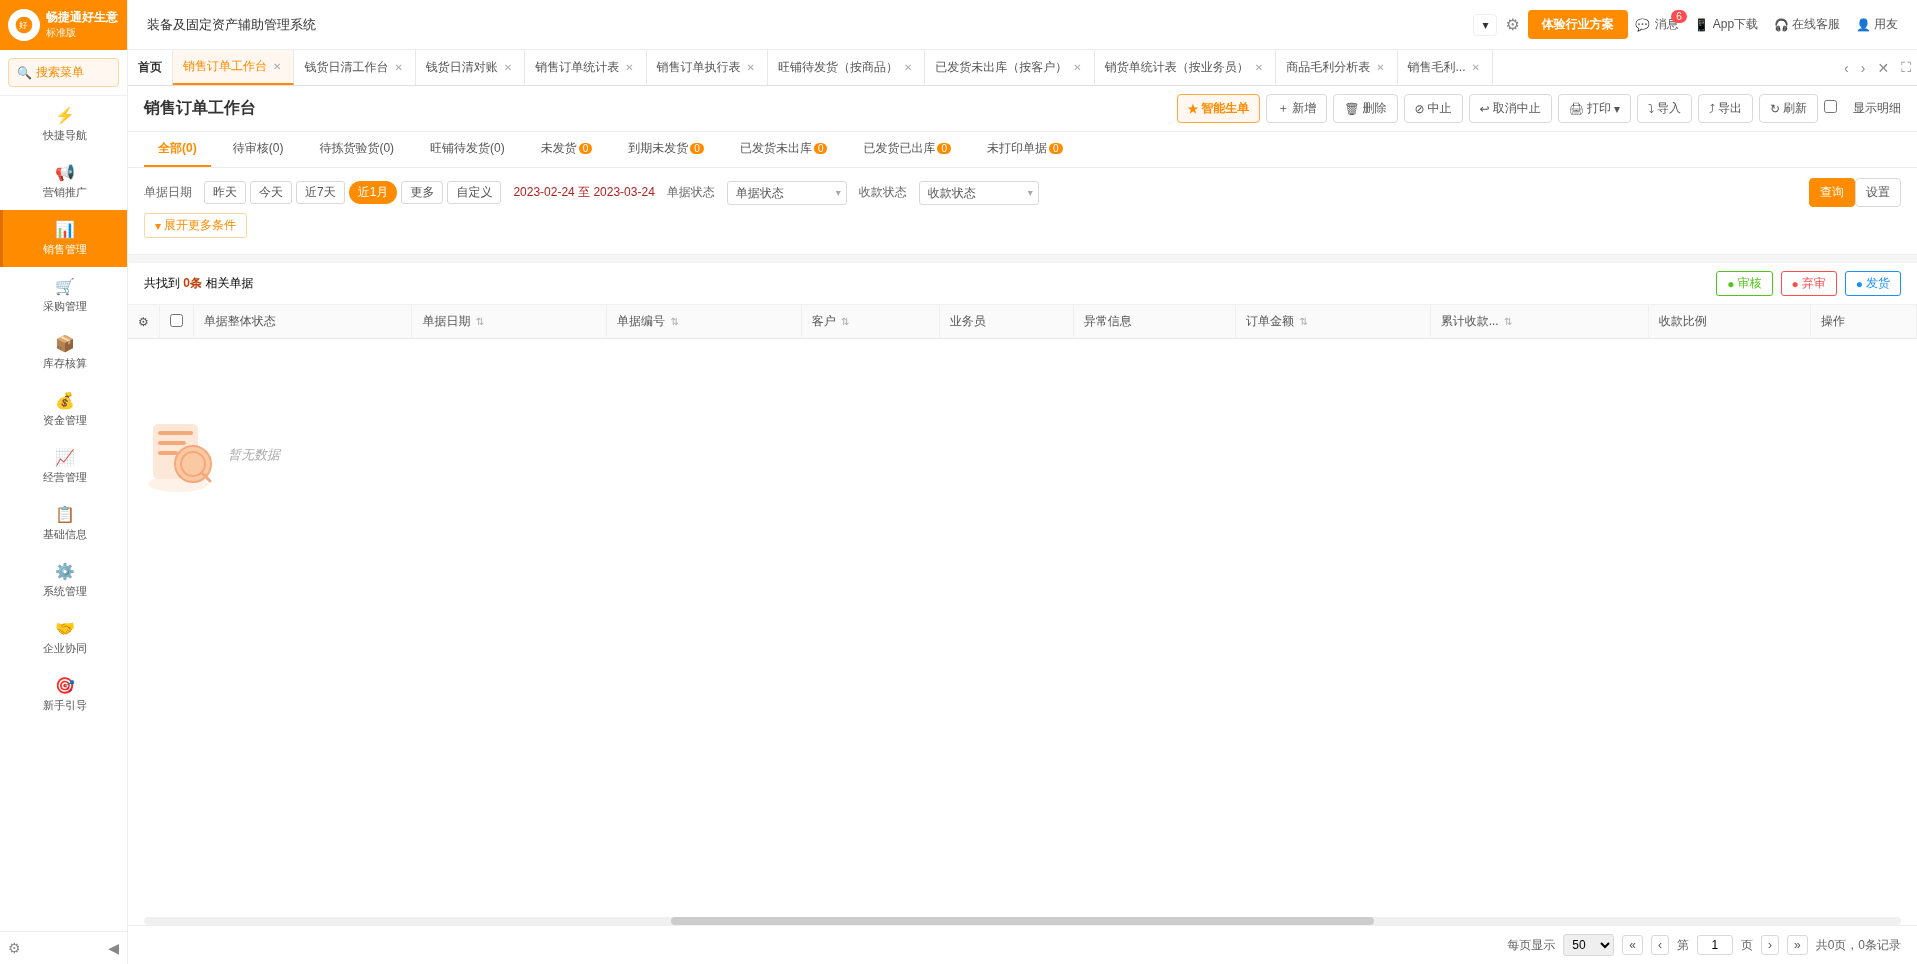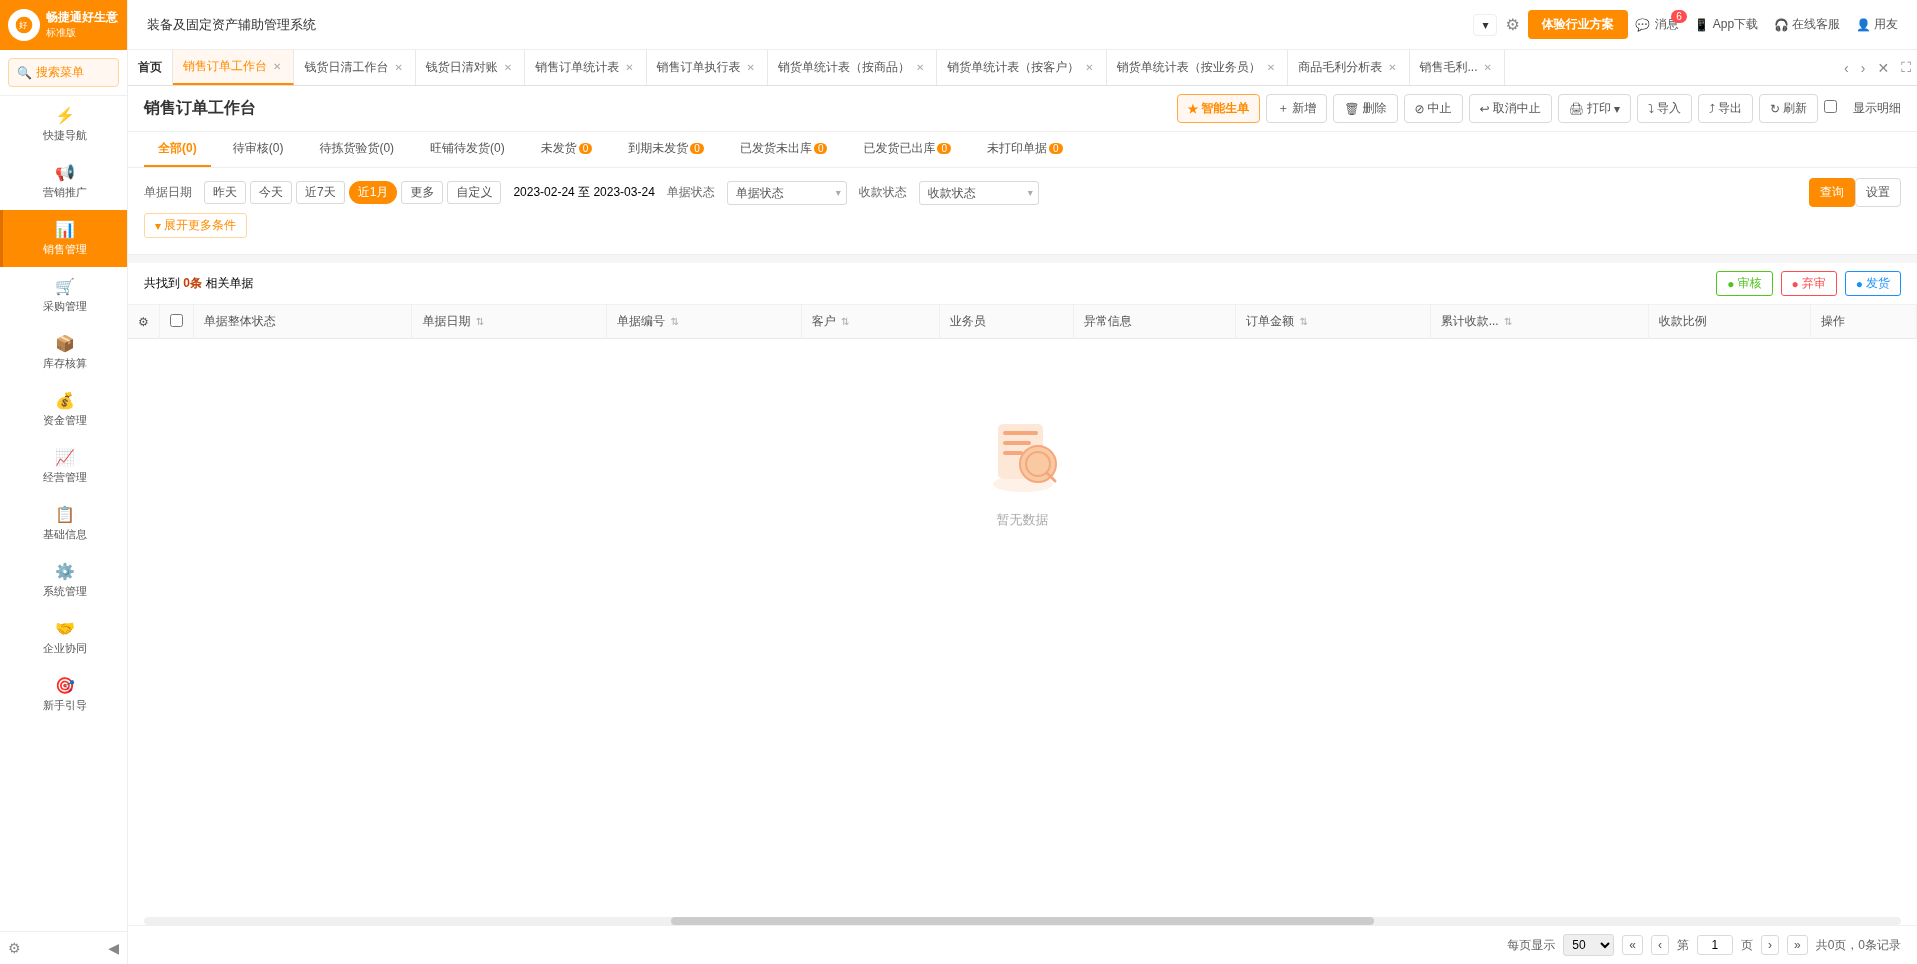--- a/index.html
+++ b/index.html
@@ -65,21 +65,21 @@
     .subtab-badge { display: inline-block; background: #ff4d4f; color: #fff; border-radius: 8px; padding: 0 4px; font-size: 10px; margin-left: 2px; }
     .subtab-badge.orange { background: #ff8c00; }
 
     
     .filter-area { background: #fff; padding: 10px 16px; border-bottom: 1px solid #eee; }
     .filter-row { display: flex; align-items: center; gap: 12px; flex-wrap: wrap; margin-bottom: 6px; }
     .filter-label { color: #666; font-size: 12px; white-space: nowrap; }
     .filter-date-btns { display: flex; align-items: flex-start; gap: 4px; flex-wrap: wrap; }
     .filter-date-btn { padding: 2px 8px; border: 1px solid #d9d9d9; border-radius: 3px; cursor: pointer; font-size: 12px; color: #555; background: #fff; }
     .filter-date-btn.active { background: #ff8c00; color: #fff; border-color: #ff8c00; border-radius: 11px; }
-    .filter-date-range { font-size: 12px; color: #000000; }
+    .filter-date-range { font-size: 12px; color: #b91c1c; }
     .filter-select { border: 1px solid #d9d9d9; border-radius: 3px; padding: 4px 24px 4px 8px; font-size: 12px; color: #555; background: #fff; cursor: pointer; appearance: none; min-width: 120px; }
     .filter-select-wrap { position: relative; display: inline-flex; align-items: center; }
     .filter-select-wrap::after { content: '▾'; position: absolute; right: 6px; color: #aaa; pointer-events: none; font-size: 10px; }
     .expand-btn { color: #ff8c00; cursor: pointer; font-size: 12px; display: flex; align-items: center; gap: 3px; border: 1px solid #ffd6a0; border-radius: 3px; padding: 3px 10px; background: #fff; }
 
     
     .query-btn-area { display: flex; flex-direction: row; gap: 0; }
 
     
     .table-area { flex: 1; background: #fff; margin: 8px 0 0; overflow: hidden; display: flex; flex-direction: column; }
@@ -91,21 +91,21 @@
     .table-action-btn.deliver { color: #1890ff; border-color: #1890ff; }
 
     
     .table-wrap { flex: 1; overflow: auto; }
     table { width: 100%; border-collapse: collapse; font-size: 12px; }
     thead tr { background: #fafafa; border-bottom: 1px solid #e8e8e8; }
     th { padding: 8px 10px; text-align: left; color: #555; font-weight: normal; white-space: nowrap; border-right: 1px solid #f0f0f0; user-select: none; }
     th .sort-icon { color: #aaa; font-size: 10px; margin-left: 2px; }
 
     
-    .empty-state { flex: 1; display: flex; flex-direction: column; align-items: center; justify-content: center; padding: 60px 0; }
+    .empty-state { flex: 1; display: flex; flex-direction: row; align-items: center; padding: 60px 0; font-style: italic; }
     .empty-icon { width: 100px; height: 100px; margin-bottom: 12px; }
     .empty-text { color: #aaa; font-size: 13px; }
 
     
     .pagination { padding: 8px 16px; display: flex; align-items: center; justify-content: flex-end; gap: 8px; border-top: 1px solid #f0f0f0; background: #fff; }
     .pagination-label { font-size: 12px; color: #666; }
     .pagination-select { border: 1px solid #d9d9d9; border-radius: 3px; padding: 2px 4px; font-size: 12px; }
     .pagination-btn { background: none; border: 1px solid #d9d9d9; border-radius: 3px; padding: 2px 6px; cursor: pointer; color: #555; font-size: 12px; }
     .pagination-btn:disabled { color: #ccc; cursor: not-allowed; }
     .pagination-input { border: 1px solid #d9d9d9; border-radius: 3px; width: 36px; text-align: center; padding: 2px 4px; font-size: 12px; }
@@ -246,25 +246,25 @@
     </div>
     <div class="tab">
       <span>销售订单统计表</span>
       <span class="tab-close">✕</span>
     </div>
     <div class="tab">
       <span>销售订单执行表</span>
       <span class="tab-close">✕</span>
     </div>
     <div class="tab">
-      <span>销货单统计表（按商品）</span>
-      <span class="tab-close">✕</span>
-    </div>
-    <div class="tab">
-      <span>销货单统计表（按客户）</span>
+      <span>旺铺待发货（按商品）</span>
+      <span class="tab-close">✕</span>
+    </div>
+    <div class="tab">
+      <span>已发货未出库（按客户）</span>
       <span class="tab-close">✕</span>
     </div>
     <div class="tab">
       <span>销货单统计表（按业务员）</span>
       <span class="tab-close">✕</span>
     </div>
     <div class="tab">
       <span>商品毛利分析表</span>
       <span class="tab-close">✕</span>
     </div>

